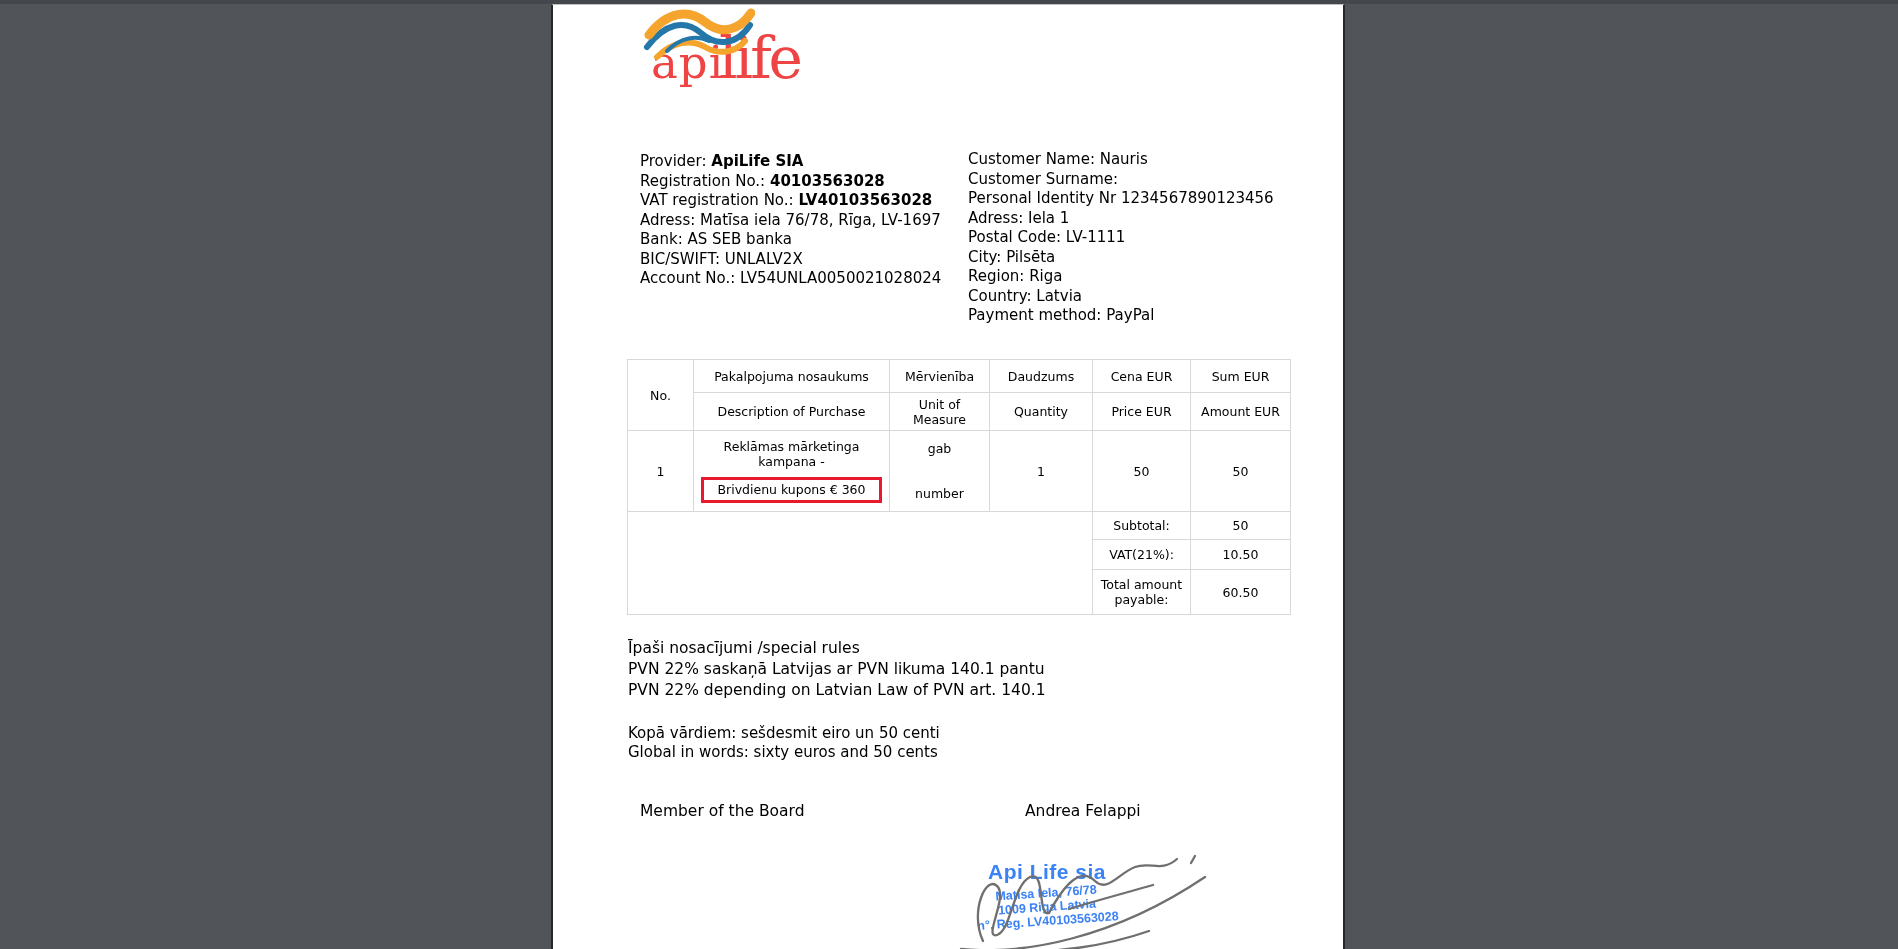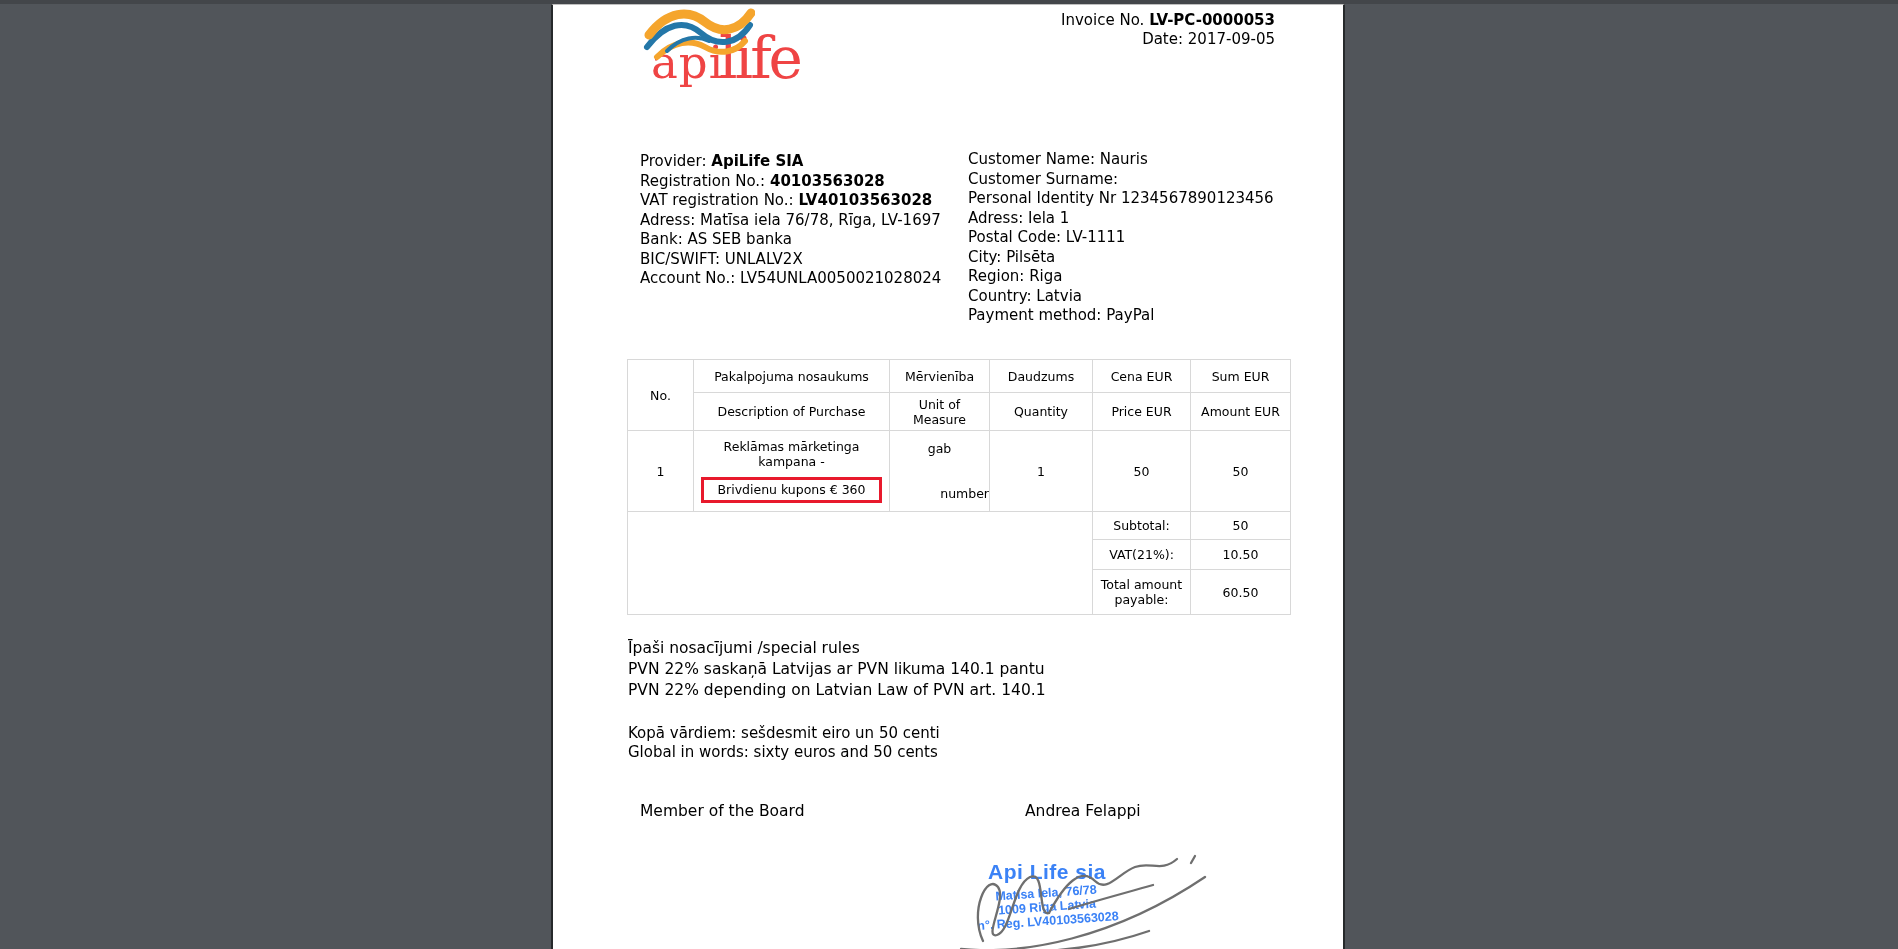--- a/index.html
+++ b/index.html
@@ -27,21 +27,21 @@
 
   
   .provider { position:absolute; left:87px; top:147px; font-size:15px; line-height:19.5px; }
   .customer { position:absolute; left:415px; top:145px; font-size:15px; line-height:19.5px; }
 
   
   table.inv { position:absolute; left:74px; top:354px; border-collapse:collapse; table-layout:fixed; font-size:12.5px; color:#000; }
   table.inv td { border:1px solid #d8d8d8; text-align:center; vertical-align:middle; padding:0; line-height:15px; }
   td.desc-cell { vertical-align:top; padding-top:8px; }
   td.unit-cell { vertical-align:top; padding-top:11px; }
-  .unit2 { margin-top:30px;text-align:right; }
+  .unit2 { margin-top:30px; }
   .red-box { display:inline-block; border:3px solid #e8192c; padding:2px 13px 3px; margin-top:8px; }
   td.t-label { text-align:right; padding-right:9px; }
   td.empty-cell { }
 
   
   .rules { position:absolute; left:75px; top:633px; font-size:15.5px; line-height:21px; }
   .words { position:absolute; left:75px; top:719px; font-size:15px; line-height:18.5px; }
 
   
   .sign-left  { position:absolute; left:87px;  top:797px; font-size:15.5px; }
@@ -66,28 +66,20 @@
       <span class="logo-life">life</span>
     </div>
     <svg class="logo-waves" width="112" height="54" viewBox="0 0 112 54">
       <path d="M4,40 C22,16 42,12 58,26 C74,40 94,38 107,18" stroke="#2477a8" stroke-width="6" fill="none" stroke-linecap="round"></path>
       <path d="M6,28 C24,4 46,2 62,15 C78,28 96,24 108,6" stroke="#f5a52d" stroke-width="9" fill="none" stroke-linecap="round"></path>
       <path d="M14,50 C30,34 48,32 62,40 C76,48 92,46 102,34" stroke="#f5a52d" stroke-width="6" fill="none" stroke-linecap="round"></path>
       <path d="M24,44 C38,30 54,28 66,34" stroke="#2477a8" stroke-width="4" fill="none" stroke-linecap="round"></path>
     </svg>
   </div>
 
-  <div class="inv-head">
-    <div>
-      <span>Invoice No. </span><span class="bold">LV-PC-0000053</span>
-    </div>
-    <div>
-      <span>Date: </span><span>2017-09-05</span>
-    </div>
-  </div>
 
   <div class="provider">
     <div><span>Provider: </span><span class="bold">ApiLife SIA</span></div>
     <div><span>Registration No.: </span><span class="bold">40103563028</span></div>
     <div><span>VAT registration No.: </span><span class="bold">LV40103563028</span></div>
     <div>Adress: Matīsa iela 76/78, Rīga, LV-1697</div>
     <div>Bank: AS SEB banka</div>
     <div>BIC/SWIFT: UNLALV2X</div>
     <div>Account No.: LV54UNLA0050021028024</div>
   </div>

